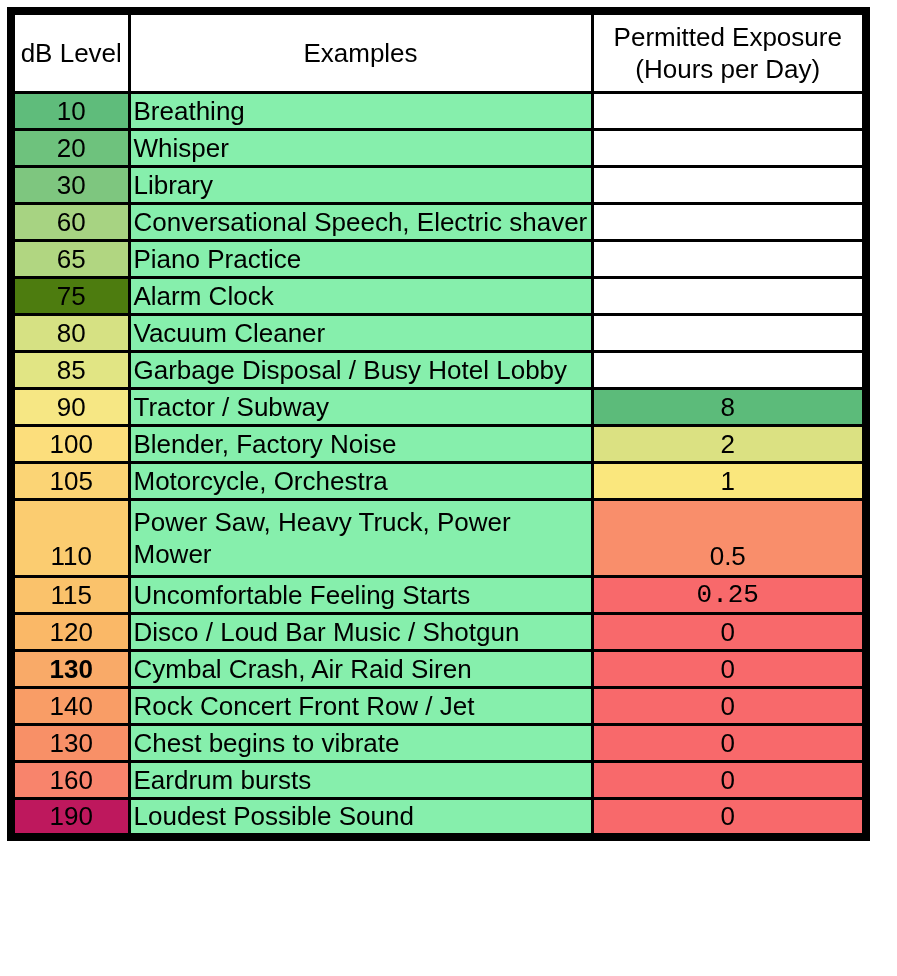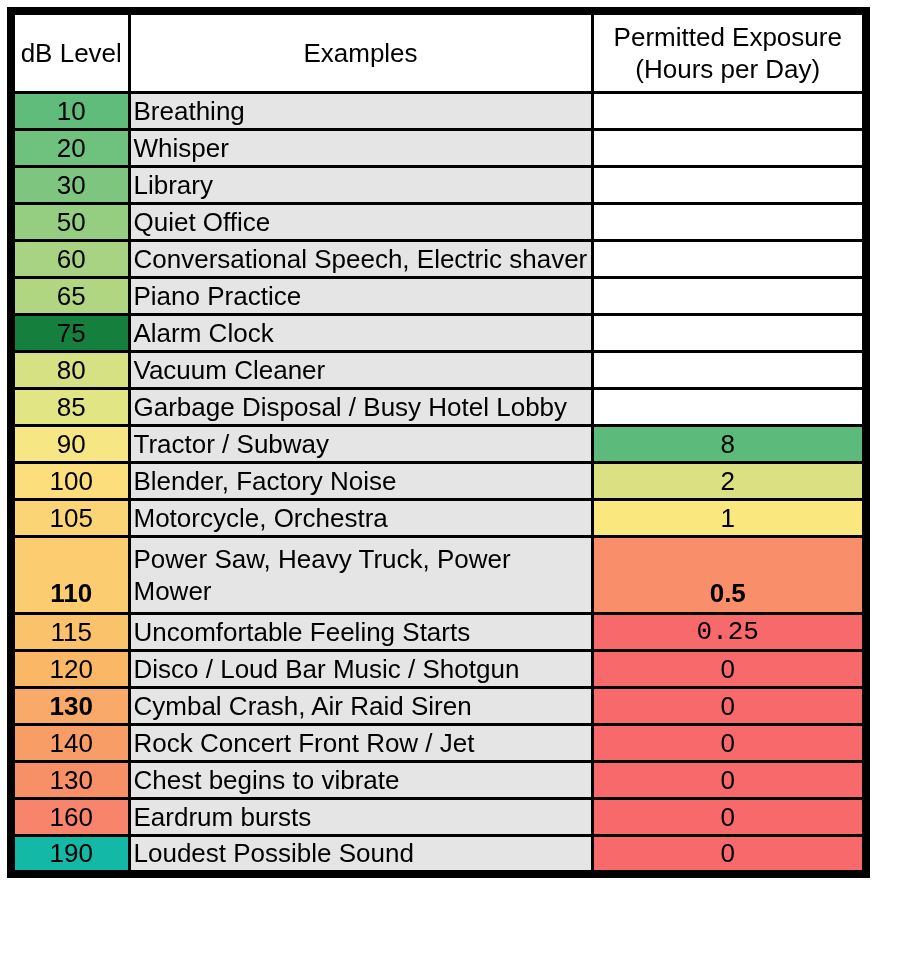--- a/index.html
+++ b/index.html
@@ -45,32 +45,31 @@
 
   td.db-cell {
     text-align: center;
     vertical-align: middle;
   }
   td.example-cell {
     text-align: left;
     vertical-align: middle;
     padding-left: 3px;
     padding-right: 3px;
-    background: #e5e5e5;
+    background: #86efac;
     line-height: 1.25;
   }
   td.exposure-cell {
     text-align: center;
     vertical-align: middle;
   }
   tr.tall td.db-cell,
   tr.tall td.exposure-cell {
     vertical-align: bottom;
     padding-bottom: 3px;
-    font-weight: bold;
   }
 </style>
 </head>
 <body>
 
 <div class="page">
   <table class="db-table">
     <colgroup>
       <col class="col-db">
       <col class="col-ex">
@@ -100,36 +99,31 @@
     <td class="db-cell" style="background: rgb(110, 194, 125);">20</td>
     <td class="example-cell">Whisper</td>
     <td class="exposure-cell" style="background: rgb(255, 255, 255);"></td>
   </tr>
         <tr>
     <td class="db-cell" style="background: rgb(126, 198, 127);">30</td>
     <td class="example-cell">Library</td>
     <td class="exposure-cell" style="background: rgb(255, 255, 255);"></td>
   </tr>
         <tr>
-    <td class="db-cell" style="background: rgb(149, 206, 129);">50</td>
-    <td class="example-cell">Quiet Office</td>
-    <td class="exposure-cell" style="background: rgb(255, 255, 255);"></td>
-  </tr>
-        <tr>
     <td class="db-cell" style="background: rgb(167, 211, 130);">60</td>
     <td class="example-cell">Conversational Speech, Electric shaver</td>
     <td class="exposure-cell" style="background: rgb(255, 255, 255);"></td>
   </tr>
         <tr>
     <td class="db-cell" style="background: rgb(177, 214, 129);">65</td>
     <td class="example-cell">Piano Practice</td>
     <td class="exposure-cell" style="background: rgb(255, 255, 255);"></td>
   </tr>
         <tr>
-    <td class="db-cell" style="background: #15803d;">75</td>
+    <td class="db-cell" style="background: #4d7c0f;">75</td>
     <td class="example-cell">Alarm Clock</td>
     <td class="exposure-cell" style="background: rgb(255, 255, 255);"></td>
   </tr>
         <tr>
     <td class="db-cell" style="background: rgb(214, 225, 131);">80</td>
     <td class="example-cell">Vacuum Cleaner</td>
     <td class="exposure-cell" style="background: rgb(255, 255, 255);"></td>
   </tr>
         <tr>
     <td class="db-cell" style="background: rgb(225, 229, 132);">85</td>
@@ -180,19 +174,19 @@
     <td class="db-cell" style="background: rgb(248, 144, 103);">130</td>
     <td class="example-cell">Chest begins to vibrate</td>
     <td class="exposure-cell" style="background: rgb(248, 105, 107);">0</td>
   </tr>
         <tr>
     <td class="db-cell" style="background: rgb(248, 132, 108);">160</td>
     <td class="example-cell">Eardrum bursts</td>
     <td class="exposure-cell" style="background: rgb(248, 105, 107);">0</td>
   </tr>
         <tr>
-    <td class="db-cell" style="background: #14b8a6;">190</td>
+    <td class="db-cell" style="background: #be185d;">190</td>
     <td class="example-cell">Loudest Possible Sound</td>
     <td class="exposure-cell" style="background: rgb(248, 105, 107);">0</td>
   </tr>
       </tbody>
   </table>
 </div>
 
 </body></html>

